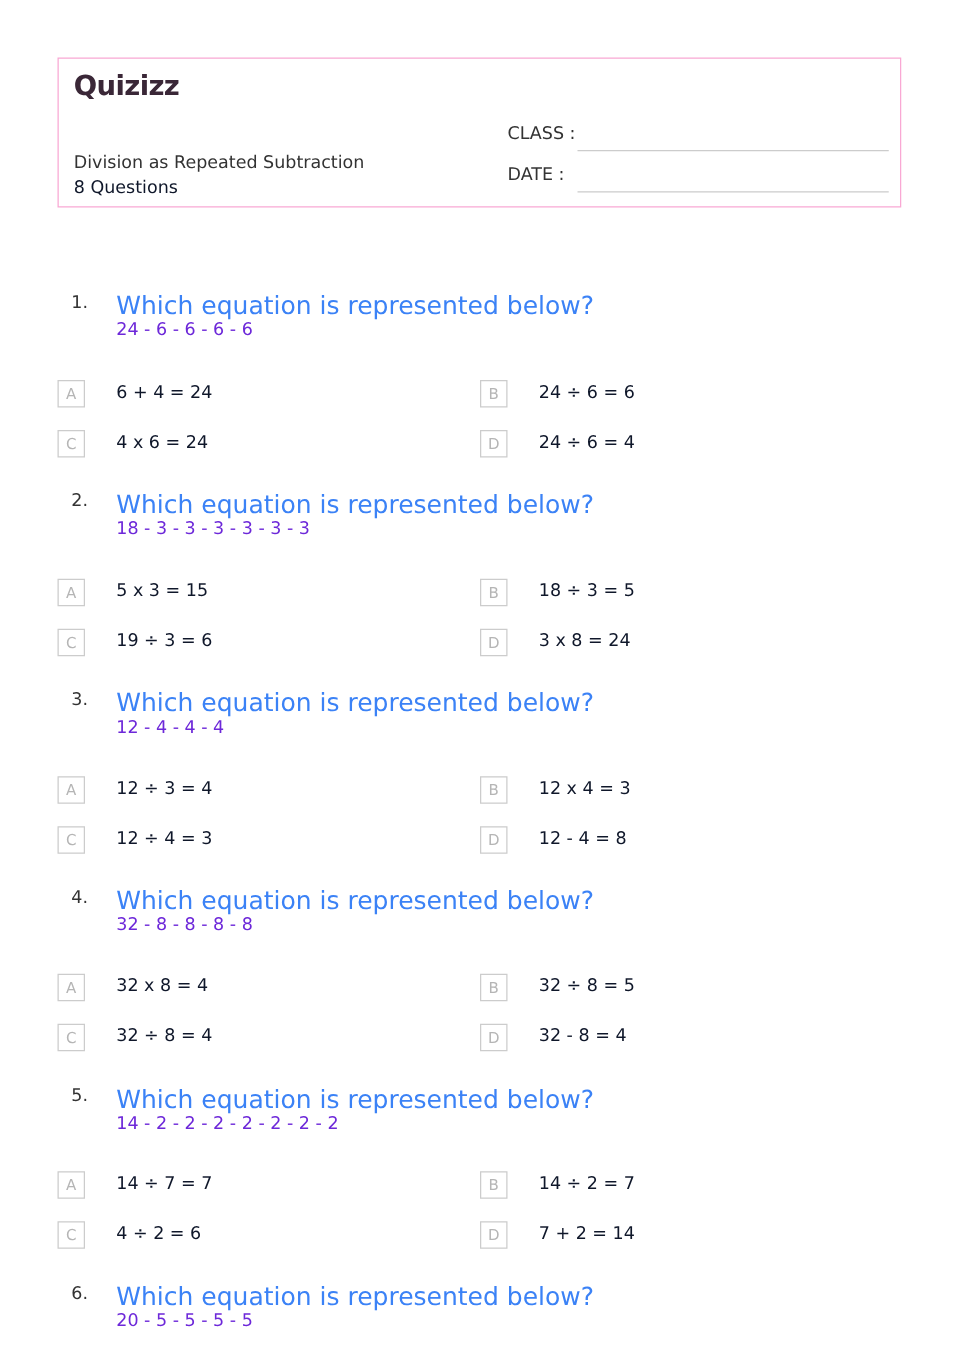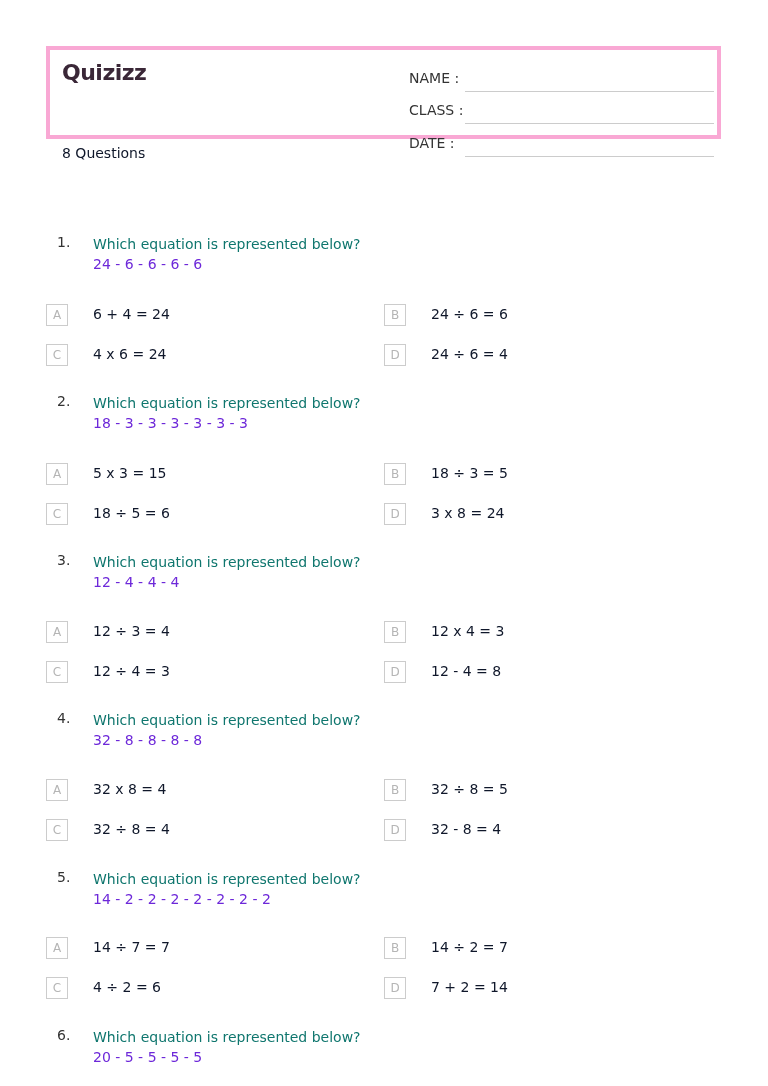--- a/index.html
+++ b/index.html
@@ -1,22 +1,22 @@
 <!DOCTYPE html>
 <html><head>
 <meta charset="utf-8">
 <style>
   html, body { margin: 0; padding: 0; background: #ffffff; }
   body {
     width: 768px; height: 1086px; overflow: hidden; position: relative;
     font-family: "DejaVu Sans", sans-serif; color: #333333;
   }
   .header-box {
-    position: absolute; left: 46px; top: 46px; width: 675px; height: 93px;
-    border: 4px solid #f9a8d4; box-sizing: border-box;
+    position: absolute; left: 46px; top: 46px; width: 675px; height: 120px;
+    border: 1px solid #f9a8d4; box-sizing: border-box;
   }
   .logo {
     position: absolute; left: 12px; top: 10px;
     font-family: "DejaVu Sans", sans-serif; font-weight: bold; font-size: 22px;
     color: #3a2737; letter-spacing: -0.5px;
   }
   .quiz-title {
     position: absolute; left: 12px; top: 75px; font-size: 14px; color: #333333;
   }
   .quiz-count {
@@ -31,21 +31,21 @@
   .field-line {
     position: absolute; left: 56px; right: 0; top: 21px; border-bottom: 1px solid #cccccc;
   }
   .question {
     position: absolute; left: 46px; width: 680px;
   }
   .q-num {
     position: absolute; left: 11px; top: 0; font-size: 14px; color: #333333;
   }
   .q-text {
-    position: absolute; left: 47px; top: 0; font-size: 14px; color: #0f766e; line-height: 21px; text-align: right;
+    position: absolute; left: 47px; top: 0; font-size: 20px; color: #3b82f6; line-height: 21px; text-align: right;
   }
   .q-expr {
     position: absolute; left: 47px; top: 22px; font-size: 14px; color: #6d28d9;
   }
   .option {
     position: absolute; height: 24px;
   }
   .opt-box {
     position: absolute; left: 0; top: 0; width: 22px; height: 22px;
     border: 1px solid #cccccc; box-sizing: border-box;
@@ -53,26 +53,23 @@
   }
   .opt-text {
     position: absolute; left: 47px; top: 2px; font-size: 14px; color: #0f172a; white-space: nowrap;
   }
 </style>
 </head>
 <body>
 
 <div class="header-box">
   <div class="logo">Quizizz</div>
+  <div class="quiz-title">Division as Repeated Subtraction</div>
   <div class="quiz-count">8 Questions</div>
 
-  <div class="field" style="top:20px;">
-    <span class="field-label">NAME :</span>
-    <div class="field-line"></div>
-  </div>
   <div class="field" style="top:85px;">
     <span class="field-label">DATE  :</span>
     <div class="field-line"></div>
   </div>
   <div class="field" style="top:52px;">
     <span class="field-label">CLASS :</span>
     <div class="field-line"></div>
   </div>
 </div>
 
@@ -105,21 +102,21 @@
   <div class="option" style="left:0;top:70px;">
     <span class="opt-box">A</span>
     <span class="opt-text">5 x 3 = 15</span>
   </div>
   <div class="option" style="left:338px;top:70px;">
     <span class="opt-box">B</span>
     <span class="opt-text">18 ÷ 3 = 5</span>
   </div>
   <div class="option" style="left:0;top:110px;">
     <span class="opt-box">C</span>
-    <span class="opt-text">18 ÷ 5 = 6</span>
+    <span class="opt-text">19 ÷ 3 = 6</span>
   </div>
   <div class="option" style="left:338px;top:110px;">
     <span class="opt-box">D</span>
     <span class="opt-text">3 x 8 = 24</span>
   </div>
 </div>
 
 <div class="question" style="top:552px;">
   <span class="q-num">3.</span>
   <span class="q-text">Which equation is represented below?</span>

